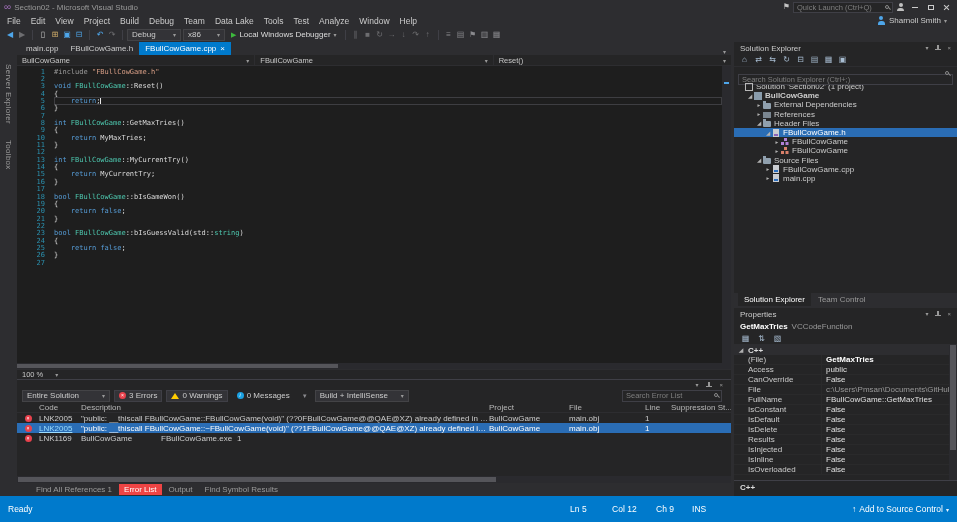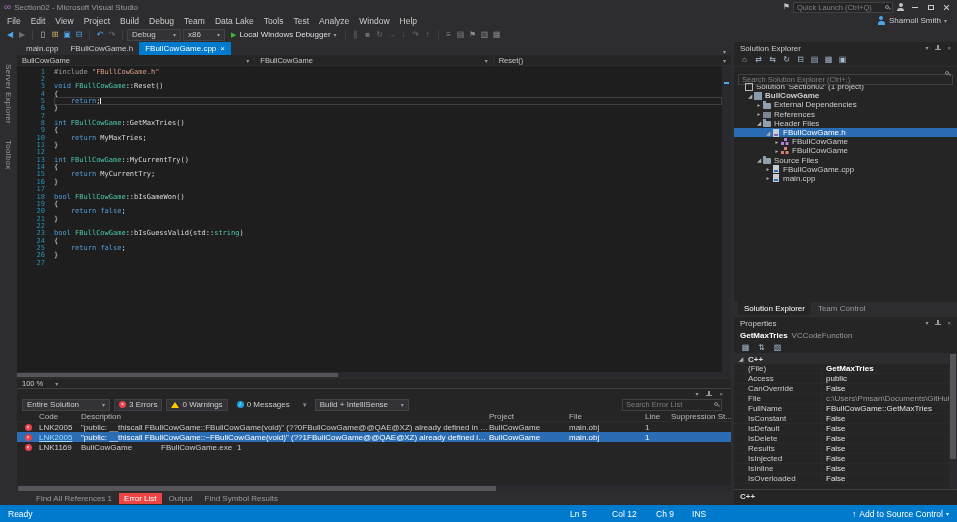--- a/index.html
+++ b/index.html
@@ -153,21 +153,21 @@
   .prow{height:10px;display:flex;font-size:8px;align-items:center;border-bottom:1px solid #2a2a2b}
   .pname{width:88px;flex:none;padding-left:14px;color:#ccc;border-right:1px solid #2a2a2b;overflow:hidden;white-space:nowrap;height:100%;display:flex;align-items:center}
   .pval{flex:1;padding-left:4px;color:#e0e0e0;overflow:hidden;white-space:nowrap;min-width:0}
   .pval.b{font-weight:bold;color:#fff}
   .pval.dim{color:#999}
   .pvscroll{position:absolute;right:0;top:0;bottom:0;width:8px;background:#2a2a2e}
   .pvthumb{position:absolute;left:1px;right:1px;top:0;height:78%;background:#55555a}
   .pfooter{height:16px;border-top:1px solid #3f3f46;padding:2px 6px;font-size:8px;font-weight:bold;color:#ddd;flex:none}
 
   
-  .statusbar{height:17px;background:#007acc;display:flex;align-items:center;color:#fff;font-size:8.5px;padding-left:8px;flex:none}
+  .statusbar{height:26px;background:#007acc;display:flex;align-items:center;color:#fff;font-size:8.5px;padding-left:8px;flex:none}
   .sb-sp{flex:1}
   .sb-item{flex:none}
   .sb-ln{width:42px}.sb-col{width:44px}.sb-ch{width:36px}.sb-ins{width:30px}
   .sb-gap{width:130px;flex:none}
   .sb-src{display:flex;align-items:center;gap:3px;padding-right:8px;flex:none}
 </style>
 </head>
 <body>
 
 <div class="app">

